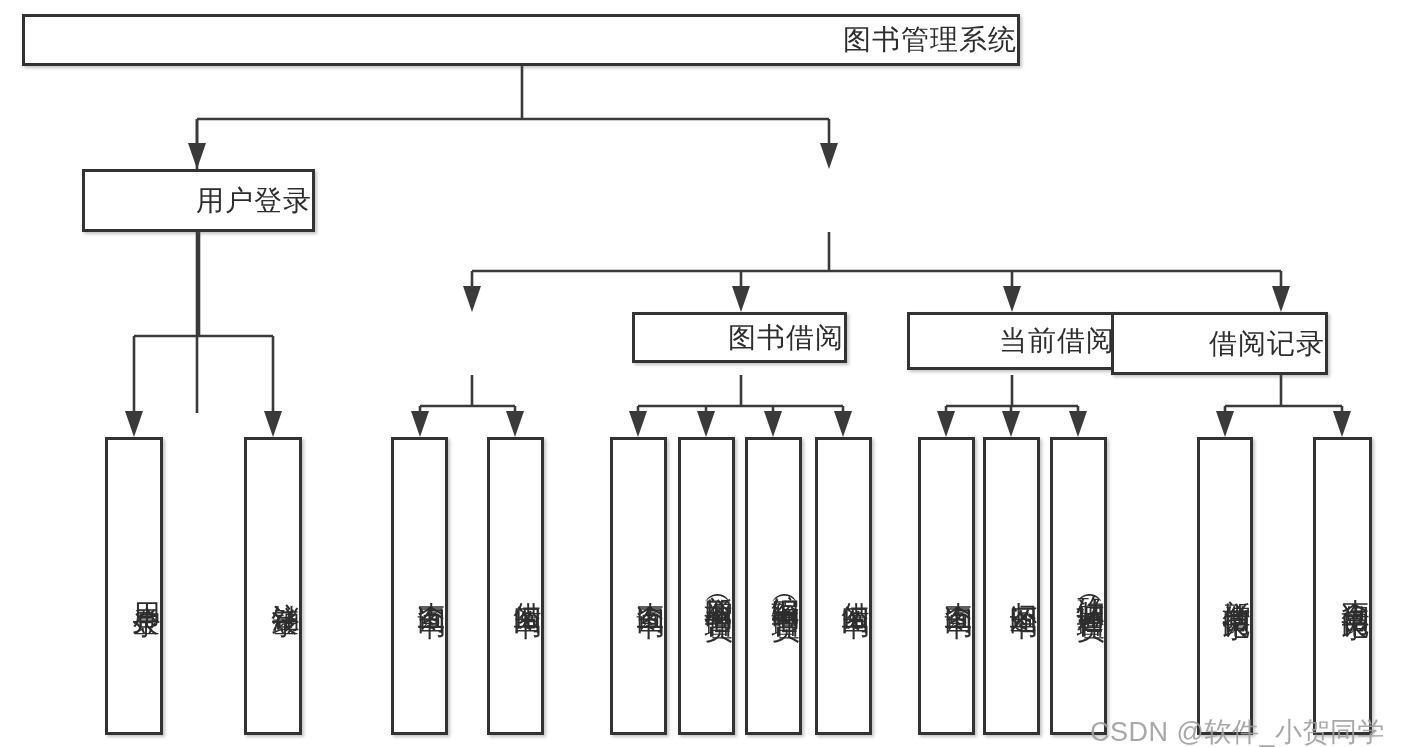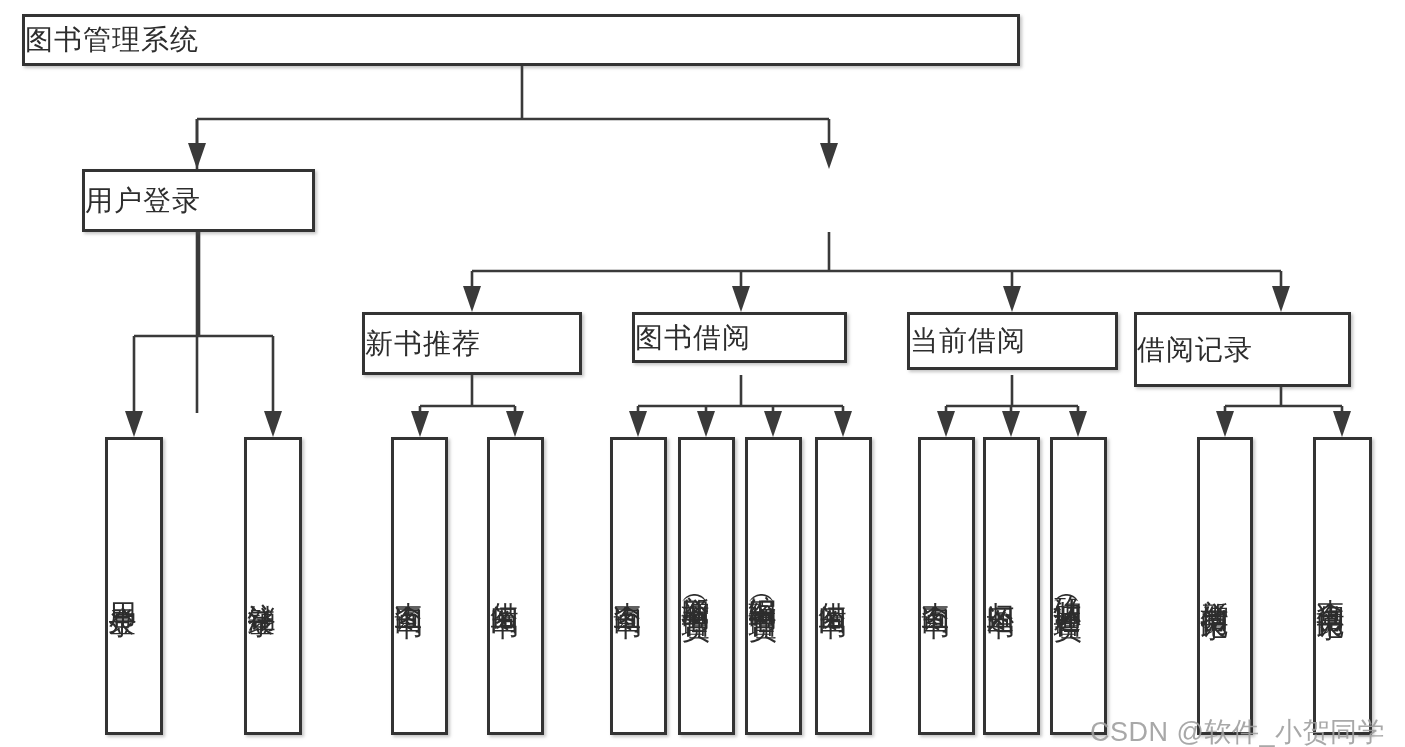--- a/index.html
+++ b/index.html
@@ -34,21 +34,21 @@
     stroke: none;
   }
   .node {
     position: absolute;
     box-sizing: border-box;
     background: #ffffff;
     border: 3px solid #333333;
     box-shadow: 2px 2px 3px rgba(90, 90, 90, 0.35);
     display: flex;
     align-items: center;
-    justify-content: flex-start;
+    justify-content: flex-end;
     color: #2d2d2d;
   }
   .htext {
     font-size: 28px;
     letter-spacing: 1px;
     white-space: nowrap;
     line-height: 1;
   }
   .node.leaf {
     top: 437px;
@@ -134,30 +134,27 @@
   </svg>
 
   <div class="node" style="left:22px; top:14px; width:998px; height:52px;">
     <span class="htext">图书管理系统</span>
   </div>
 
   <div class="node" style="left:82px; top:169px; width:233px; height:63px;">
     <span class="htext">用户登录</span>
   </div>
 
-  <div class="node" style="left:362px; top:312px; width:220px; height:63px;">
-    <span class="htext">新书推荐</span>
-  </div>
   <div class="node" style="left:632px; top:312px; width:215px; height:51px;">
     <span class="htext">图书借阅</span>
   </div>
   <div class="node" style="left:907px; top:312px; width:211px; height:58px;">
     <span class="htext">当前借阅</span>
   </div>
-  <div class="node" style="left:1134px; top:312px; width:217px; height:75px;">
+  <div class="node" style="left:1111px; top:312px; width:217px; height:63px;">
     <span class="htext">借阅记录</span>
   </div>
 
   <div class="node leaf" style="left:105px; width:58px;">
     <span class="vtext">用户登录</span>
   </div>
   <div class="node leaf" style="left:244px; width:58px;">
     <span class="vtext">注销登录</span>
   </div>
 

